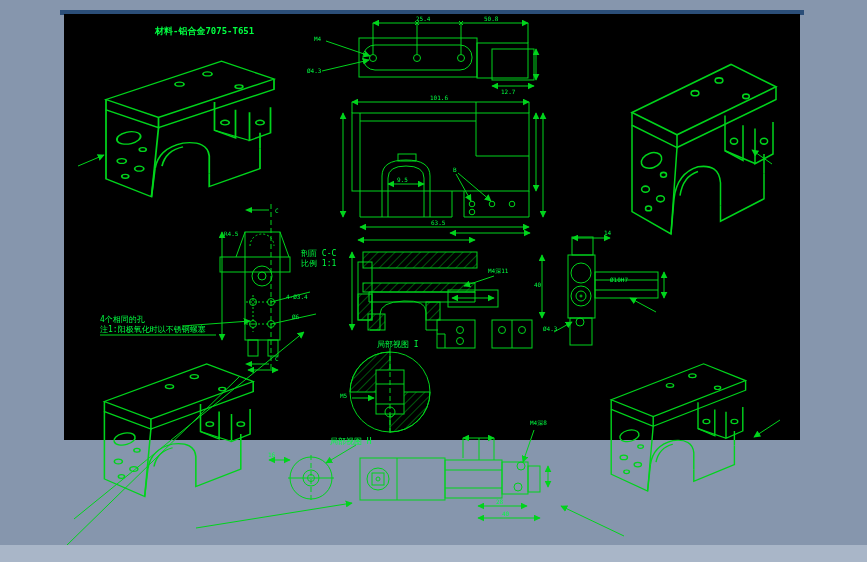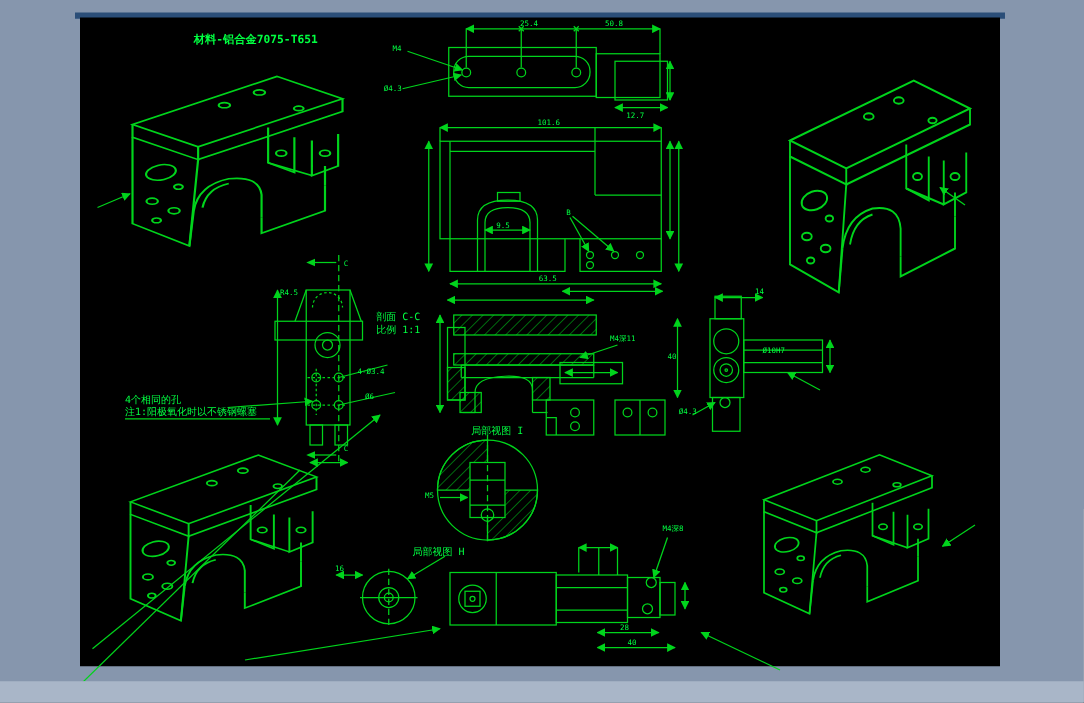--- a/index.html
+++ b/index.html
@@ -4,21 +4,21 @@
 <style>
   :root{
     --frame:#8696ad; --topnavy:#2b4e78; --bottomband:#a9b6c8;
     --canvas:#000000; --line:#00d41c; --text:#00ff41;
   }
   *{margin:0;padding:0;box-sizing:border-box}
   body{width:867px;height:562px;overflow:hidden;font-family:"Liberation Sans",sans-serif}
   .frame{position:relative;width:867px;height:562px;background:var(--frame)}
   .topnavy{position:absolute;left:60px;top:10px;width:744px;height:5px;background:var(--topnavy)}
   .bottomband{position:absolute;left:0;bottom:0;width:867px;height:17px;background:var(--bottomband)}
-  .canvas{position:absolute;left:64px;top:14px;width:736px;height:519px;background:var(--canvas)}
+  .canvas{position:absolute;left:64px;top:14px;width:736px;height:426px;background:var(--canvas)}
   svg{display:block}
   .ln, .ln *{stroke:var(--line);fill:none;stroke-width:1}
   .hatch{fill:url(#hatch);stroke:var(--line);stroke-width:1}
   .solid{fill:var(--line);stroke:none}
   .blk{fill:#000;stroke:var(--line);stroke-width:1}
   .dash{stroke-dasharray:5 3}
   .dash2{stroke-dasharray:2 2}
   text{fill:var(--text);stroke:none;font-family:"DejaVu Sans Mono",monospace;font-size:6px}
   text.big{font-size:8px}
   text.title{font-size:9px;font-weight:bold}

